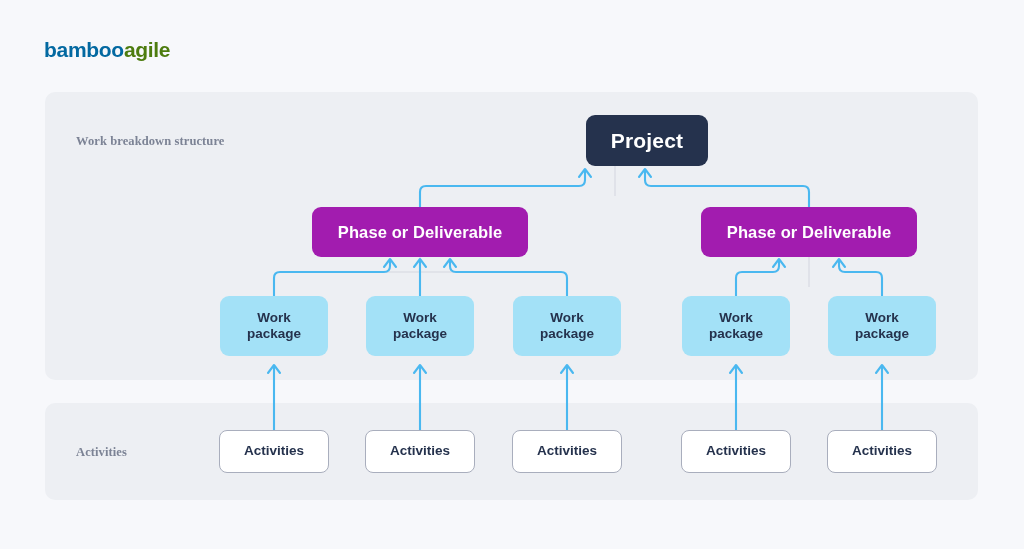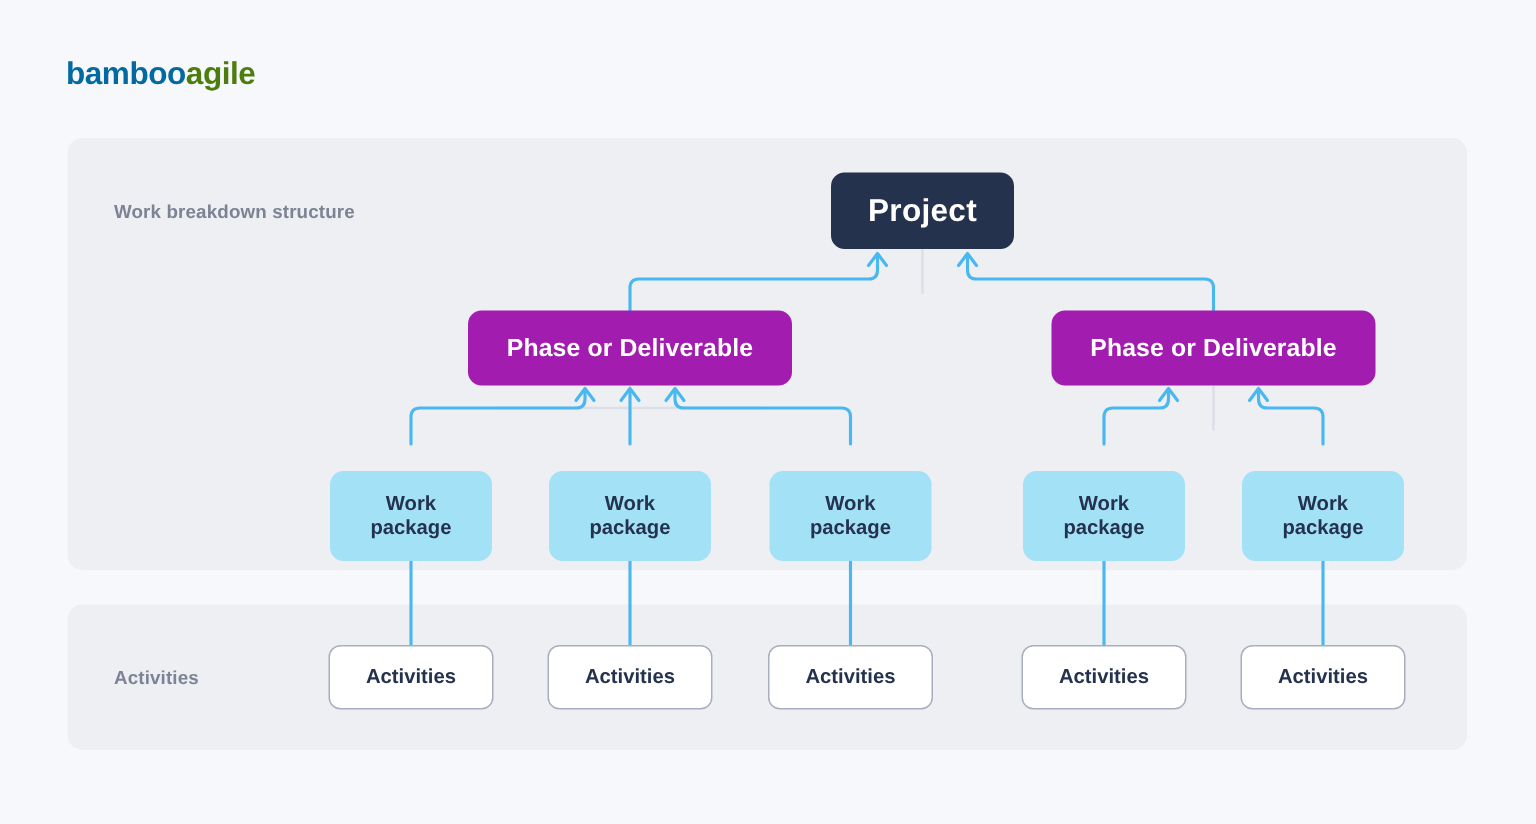--- a/index.html
+++ b/index.html
@@ -43,20 +43,21 @@
     width: 933px;
     height: 97px;
   }
   .panel-label {
     position: absolute;
     font-size: 12.5px;
     font-weight: bold;
     color: #7c8395;
     letter-spacing: 0.1px;
     white-space: nowrap;
+    font-family: Liberation Serif, serif;
   }
   #label-wbs { left: 76px; top: 134px; }
   #label-activities { left: 76px; top: 445px; }
 
   #diagram-svg {
     position: absolute;
     left: 0;
     top: 0;
     width: 1024px;
     height: 549px;
@@ -91,35 +92,35 @@
     text-align: center;
     border-radius: 9px;
     line-height: 1.22;
   }
   .node-project {
     background: #25324d;
     color: #ffffff;
     font-size: 21px;
     font-weight: bold;
     letter-spacing: 0.2px;
+    margin-left: 32px;
   }
   .node-phase {
     background: #a21caf;
     color: #ffffff;
     font-size: 16.5px;
     font-weight: bold;
     letter-spacing: 0.1px;
   }
   .node-work {
     background: #a3e1f7;
     color: #25324d;
     font-size: 13.5px;
     font-weight: bold;
     white-space: pre-line;
-    margin-top: 18px;
   }
   .node-activity {
     background: #ffffff;
     color: #25324d;
     font-size: 13.5px;
     font-weight: bold;
     border: 1.4px solid #a9aebd;
     border-radius: 8px;
   }
 </style>

